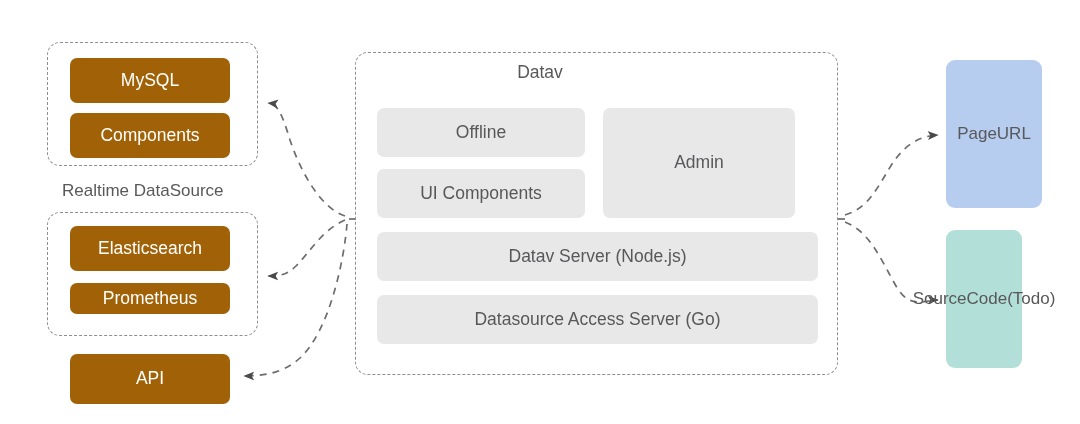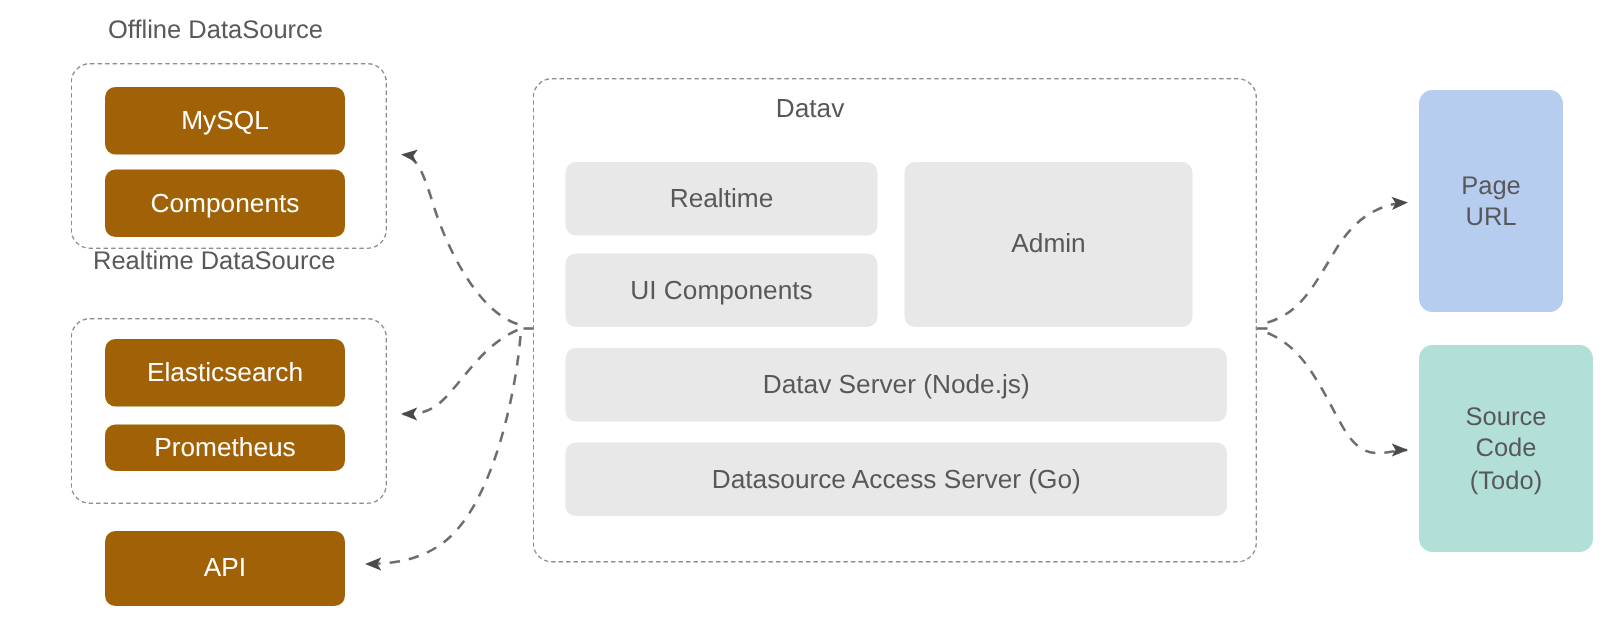--- a/index.html
+++ b/index.html
@@ -99,54 +99,53 @@
     <path d="M356,219 L345,219" stroke="#6d6d6d" stroke-width="1.7" fill="none" stroke-dasharray="7,6"></path>
 
     <g stroke="#6d6d6d" stroke-width="1.7" fill="none" stroke-dasharray="7,6" marker-end="url(#arrowhead)">
       <path d="M845,215 C868,208 876,190 892,164 C904,146 918,136 938,135"></path>
       <path d="M845,222 C870,232 880,258 896,286 C910,310 924,300 938,300"></path>
     </g>
 
     <path d="M838,219 L847,219" stroke="#6d6d6d" stroke-width="1.7" fill="none" stroke-dasharray="7,6"></path>
   </svg>
 
-  <div class="group-label" style="left:72px; top:10px;">Offline DataSource</div>
   <div class="group-box" style="left:47px; top:42px; width:211px; height:124px;"></div>
 
   <div class="node navy" style="left:70px; top:58px; width:160px; height:45px;">MySQL</div>
 
   <div class="node navy" style="left:70px; top:113px; width:160px; height:45px;">Components</div>
 
-  <div class="group-label" style="left:62px; top:164px;">Realtime DataSource</div>
+  <div class="group-label" style="left:62px; top:181px;">Realtime DataSource</div>
   <div class="group-box" style="left:47px; top:212px; width:211px; height:124px;"></div>
 
   <div class="node navy" style="left:70px; top:226px; width:160px; height:45px;">Elasticsearch</div>
 
   <div class="node navy" style="left:70px; top:283px; width:160px; height:31px;">Prometheus</div>
 
   <div class="node navy" style="left:70px; top:354px; width:160px; height:50px;">API</div>
 
   <div class="group-box" style="left:355px; top:52px; width:483px; height:323px;"></div>
 
   <div class="datav-title" style="left:0px; top:62px; width:1080px; text-align:center;">Datav</div>
 
-  <div class="node grey" style="left:377px; top:108px; width:208px; height:49px;">Realtime</div>
+  <div class="node grey" style="left:377px; top:108px; width:208px; height:49px;">Offline</div>
 
   <div class="node grey" style="left:377px; top:169px; width:208px; height:49px;">UI Components</div>
 
   <div class="node grey" style="left:603px; top:108px; width:192px; height:110px;">Admin</div>
 
   <div class="node grey" style="left:377px; top:295px; width:441px; height:49px;">Datasource Access Server  (Go)</div>
 
   <div class="node grey" style="left:377px; top:232px; width:441px; height:49px;">Datav Server  (Node.js)</div>
 
-  <div class="node blue-out" style="left:946px; top:60px; width:96px; height:148px; flex-direction:column;">
+  <div class="node blue-out" style="left:946px; top:60px; width:96px; height:148px; flex-direction:row;">
     <span>Page</span>
     <span>URL</span>
   </div>
 
-  <div class="node green-out" style="left:946px; top:230px; width:116px; height:138px; flex-direction:column;">
+  <div class="node green-out" style="left:946px; top:230px; width:76px; height:138px; flex-direction:row;">
     <span>Source</span>
     <span>Code</span>
     <span>(Todo)</span>
   </div>
 
 </div>
 
 </body></html>

